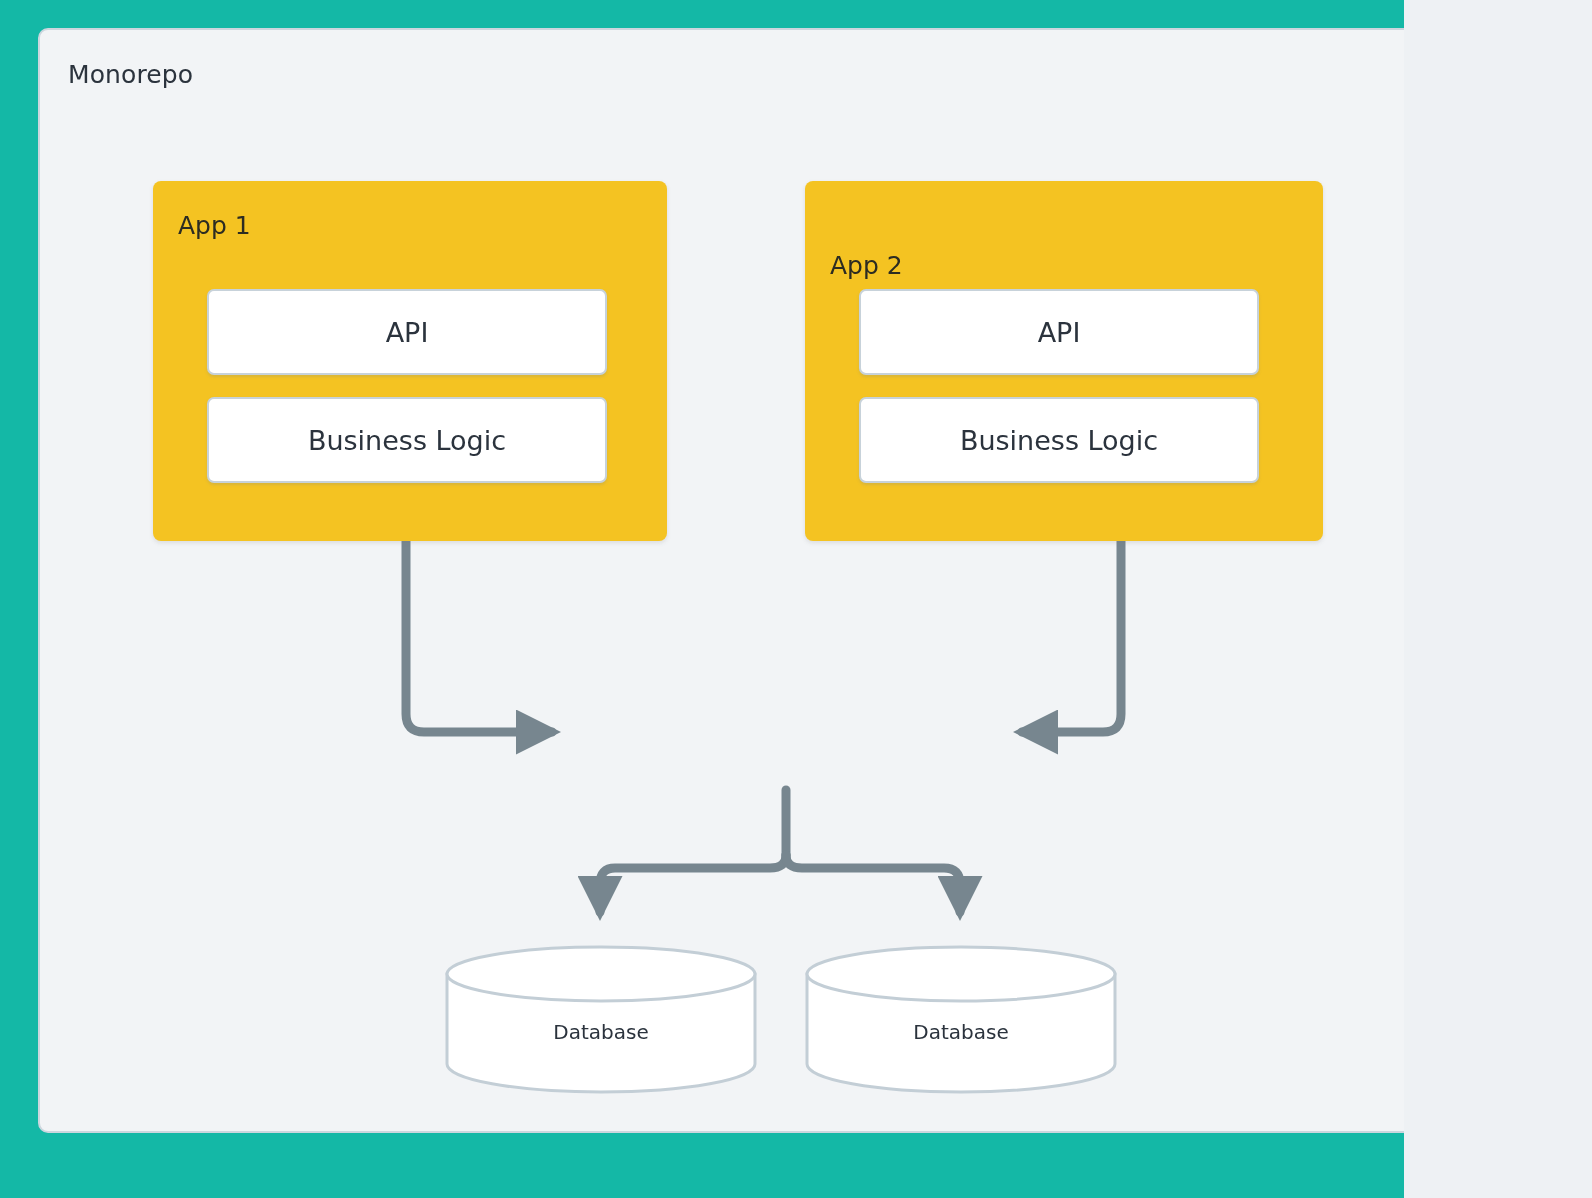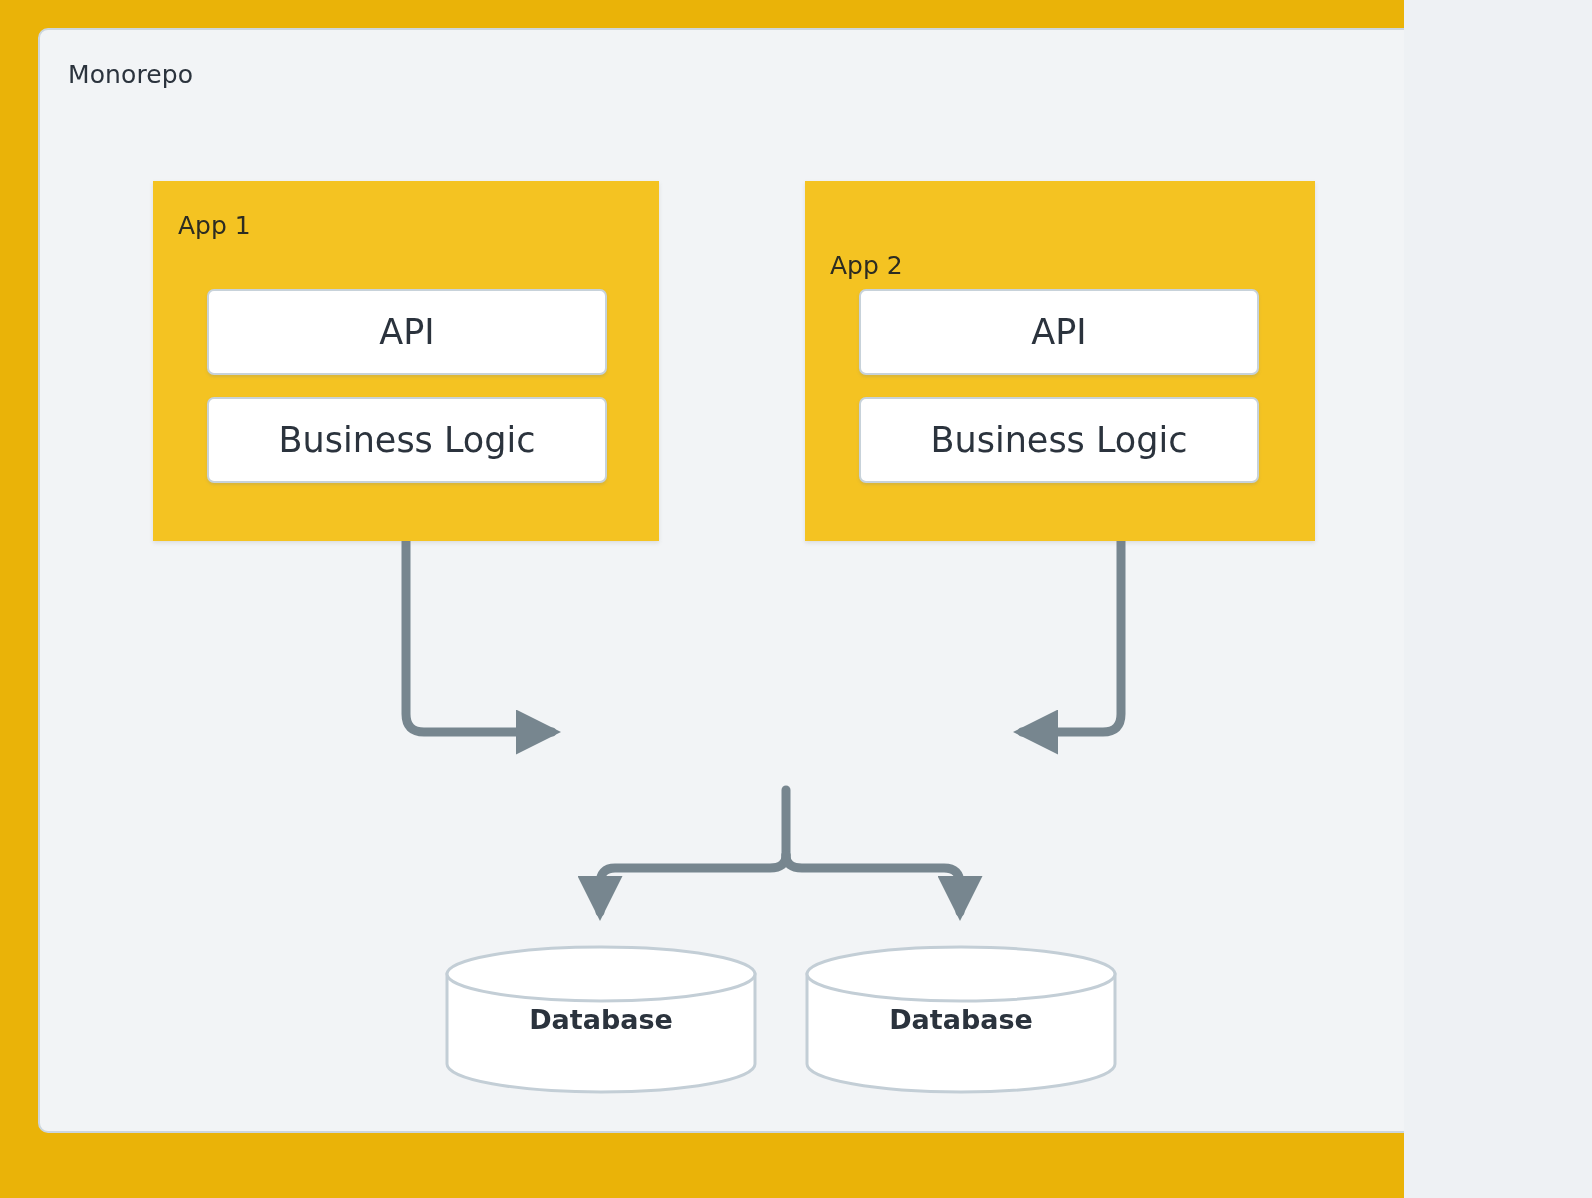--- a/index.html
+++ b/index.html
@@ -8,21 +8,21 @@
     background: #eef1f4;
   }
   body {
     font-family: "DejaVu Sans", "Liberation Sans", sans-serif;
     -webkit-font-smoothing: antialiased;
   }
   #stage {
     position: relative;
     width: 1404px;
     height: 1198px;
-    background: #eab308;
+    background: #14b8a6;
     overflow: hidden;
   }
 
   
   #monorepo-container {
     position: absolute;
     left: 38px;
     top: 28px;
     width: 1510px;
     height: 1105px;
@@ -38,22 +38,23 @@
     font-size: 25px;
     color: #2b333d;
     letter-spacing: 0.1px;
     line-height: 1;
   }
 
   
   .group-box {
     position: absolute;
     background: #f4c322;
-    border-radius: 0;
+    border-radius: 8px;
     box-shadow: 0 2px 4px rgba(120,120,120,0.18);
+    padding-left: 8px;
   }
   .group-title {
     position: absolute;
     font-size: 25px;
     color: #2c2c22;
     line-height: 1;
     white-space: nowrap;
   }
 
   #app1-box { left: 153px; top: 181px; width: 506px; height: 360px; }
@@ -70,21 +71,21 @@
     background: #ffffff;
     border: 2px solid #c7d2da;
     border-radius: 7px;
     box-sizing: border-box;
     display: flex;
     align-items: center;
     justify-content: center;
     box-shadow: 0 2px 3px rgba(120,130,140,0.22);
   }
   .node-label {
-    font-size: 35px;
+    font-size: 27px;
     color: #2b333d;
     line-height: 1;
     white-space: nowrap;
   }
 
   #app1-api       { left: 54px;  top: 108px; width: 400px; height: 86px; }
   #app1-logic     { left: 54px;  top: 216px; width: 400px; height: 86px; }
   #app2-api       { left: 54px;  top: 108px; width: 400px; height: 86px; }
   #app2-logic     { left: 54px;  top: 216px; width: 400px; height: 86px; }
   #data-access-layer { left: 54px; top: 109px; width: 404px; height: 85px; }
@@ -103,30 +104,29 @@
   .db-cylinder {
     position: absolute;
     width: 316px;
     height: 150px;
   }
   #db-left  { left: 443px; top: 944px; }
   #db-right { left: 803px; top: 944px; }
   .db-label {
     position: absolute;
     left: 0;
-    top: 0;
+    top: 13px;
     width: 316px;
     height: 150px;
     display: flex;
     align-items: center;
     justify-content: center;
-    font-size: 27px;
+    font-size: 20px;
     color: #2b333d;
     line-height: 1;
-    font-weight: bold;
   }
 </style>
 </head>
 <body>
 
 <div id="stage">
 
   <div id="monorepo-container"></div>
 
   <div id="monorepo-title">Monorepo</div>

